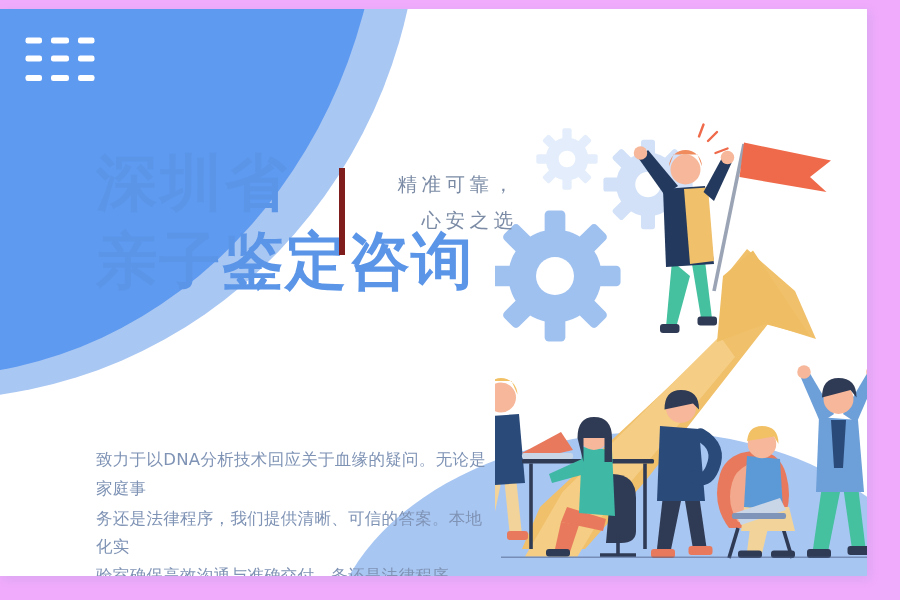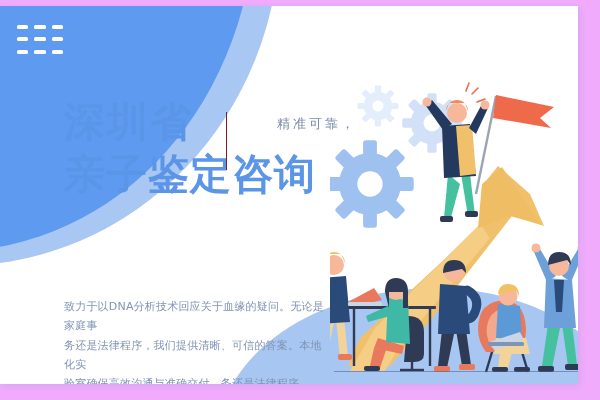--- a/index.html
+++ b/index.html
@@ -49,21 +49,21 @@
   .textcol{position:absolute;left:64px;top:96px;width:300px;z-index:8;}
   .title-line{
     font-family:"DejaVu Sans","Liberation Sans",sans-serif;
     color:#5b95e8;font-weight:bold;letter-spacing:2px;
     line-height:1;
   }
   .t1{font-size:41px;}
   .t2{font-size:41px;margin-top:11px;letter-spacing:1px;}
   .subtitle-wrap{
     position:absolute;left:226px;top:106px;z-index:9;
-    padding-left:22px;border-left:1px solid #7f1d1d;height:58px;
+    padding-left:7px;border-left:4px solid #7f1d1d;height:58px;
   }
   .subtitle{
     font-family:"DejaVu Sans","Liberation Sans",sans-serif;
     color:#7b8ba5;font-size:13px;letter-spacing:3px;line-height:1.85;
     text-align:right;width:108px;
   }
   .body-text{
     position:absolute;left:64px;top:243px;width:262px;z-index:8;
     font-family:"DejaVu Sans","Liberation Sans",sans-serif;
     font-size:11px;line-height:1.75;color:#7f93b5;letter-spacing:.2px;margin-top:48px;
@@ -267,20 +267,21 @@
       <div class="floor"></div>
     </div>
 
     <div class="textcol">
       <div class="title-line t1">深圳省</div>
       <div class="title-line t2">亲子鉴定咨询</div>
     </div>
 
     <div class="subtitle-wrap">
       <div class="subtitle">精准可靠，</div>
+      <div class="subtitle">心安之选</div>
     </div>
 
     <div class="body-text">
       <div>致力于以DNA分析技术回应关于血缘的疑问。无论是家庭事</div>
       <div>务还是法律程序，我们提供清晰、可信的答案。本地化实</div>
       <div>验室确保高效沟通与准确交付，务还是法律程序。</div>
     </div>
 
   </div>
 </div>

